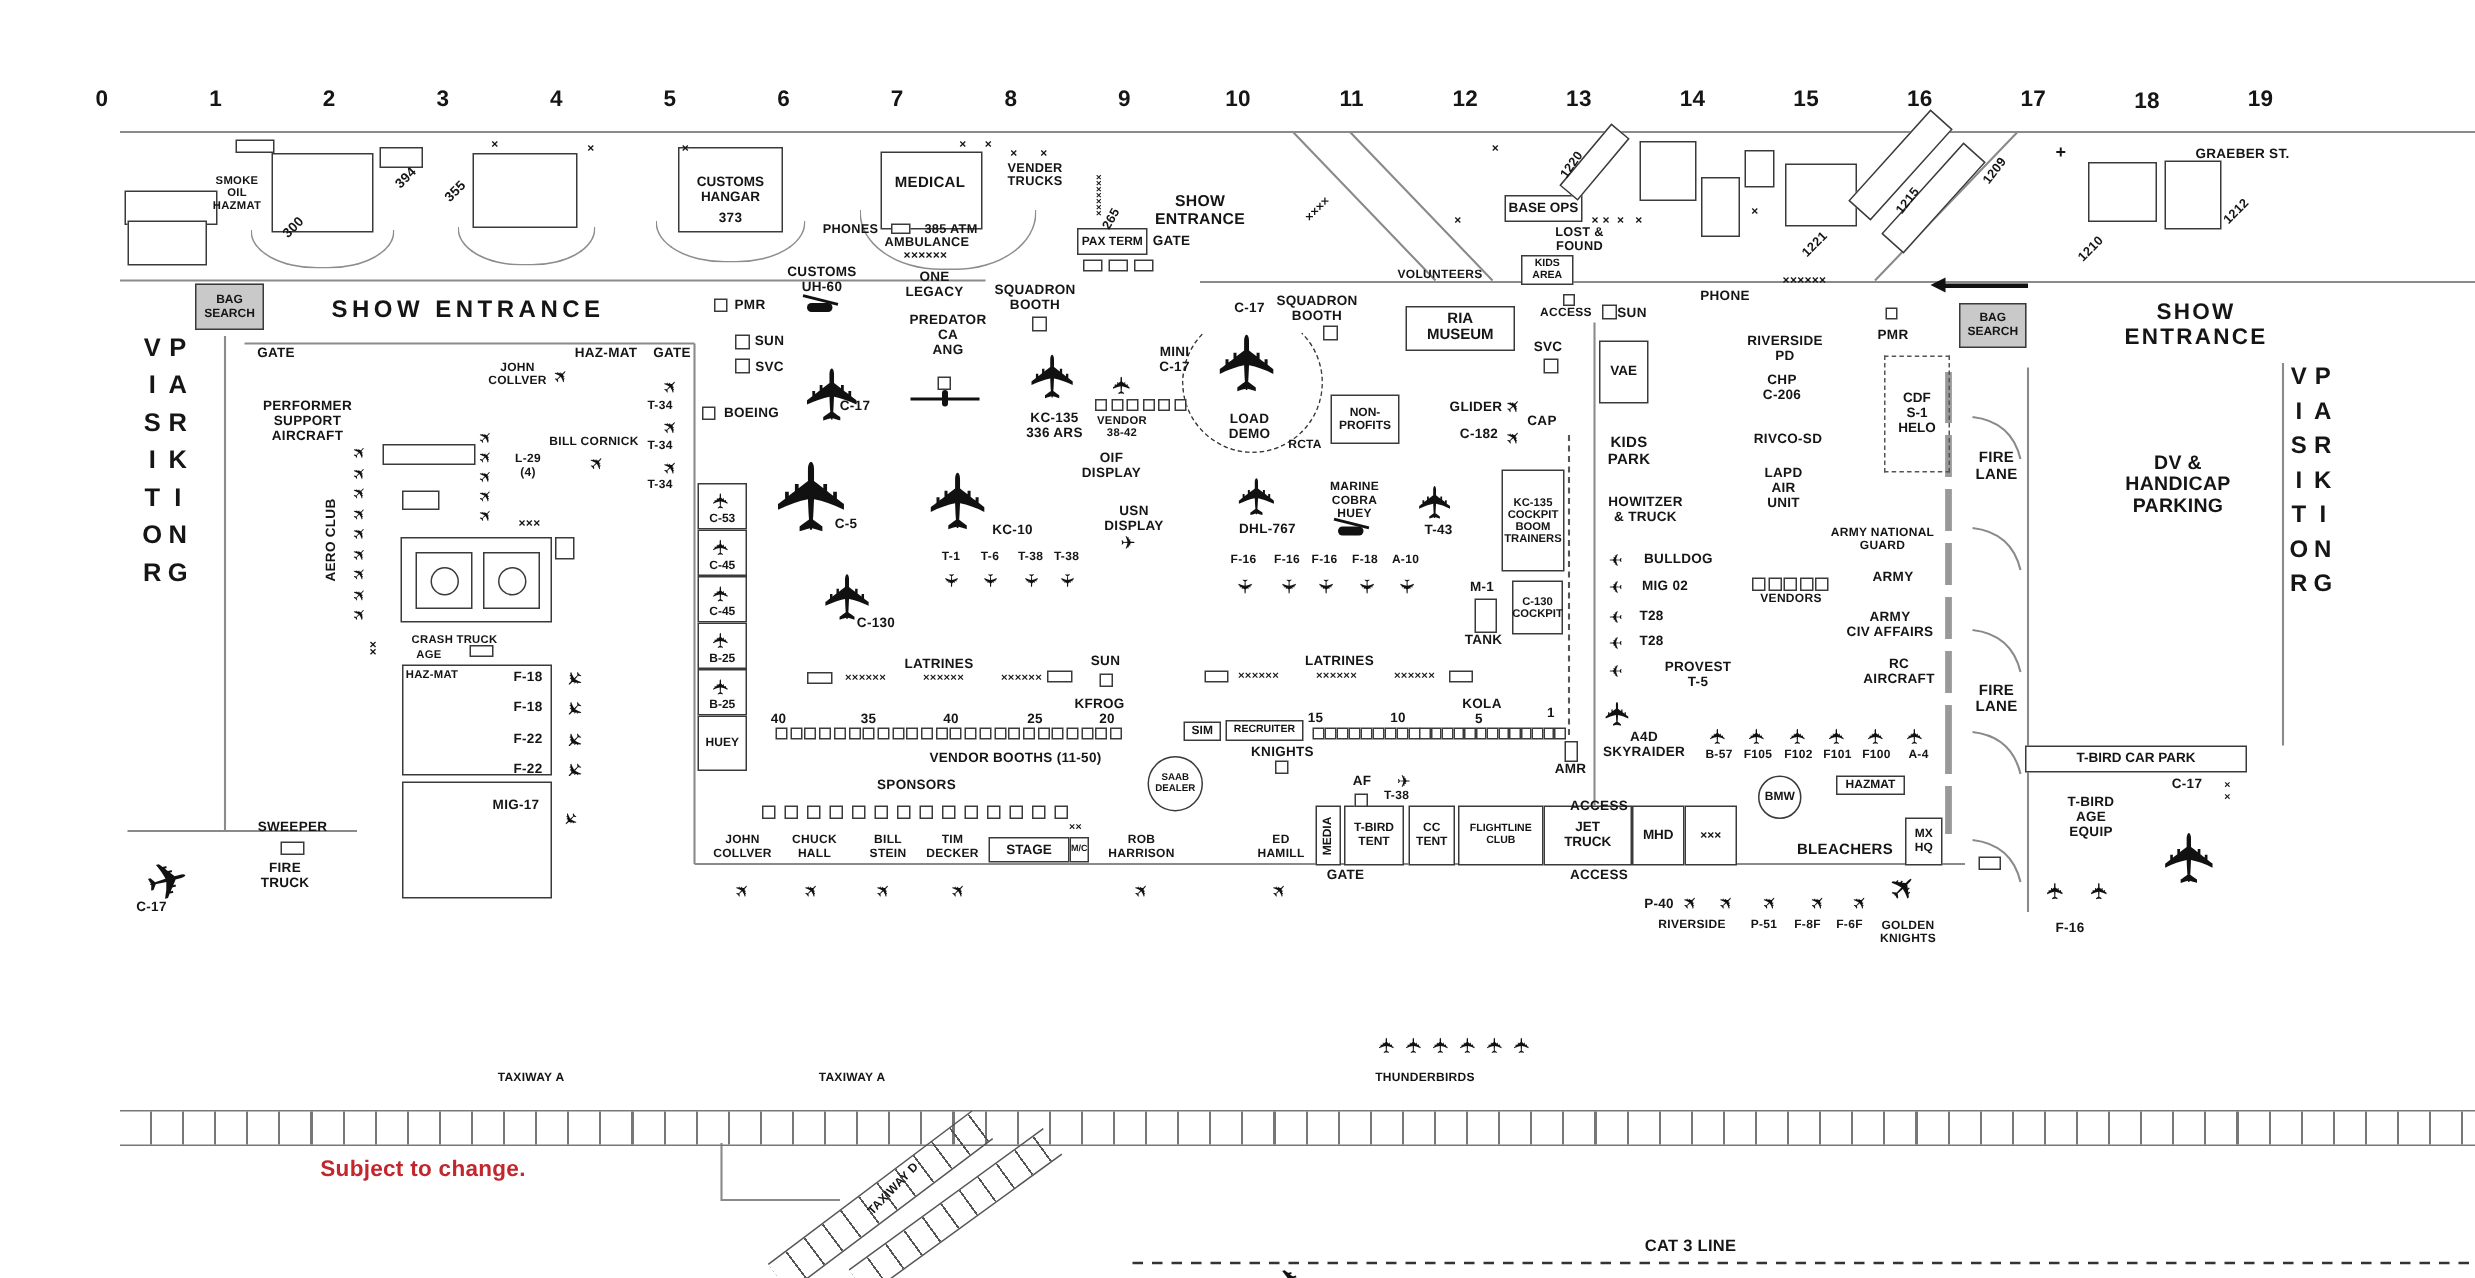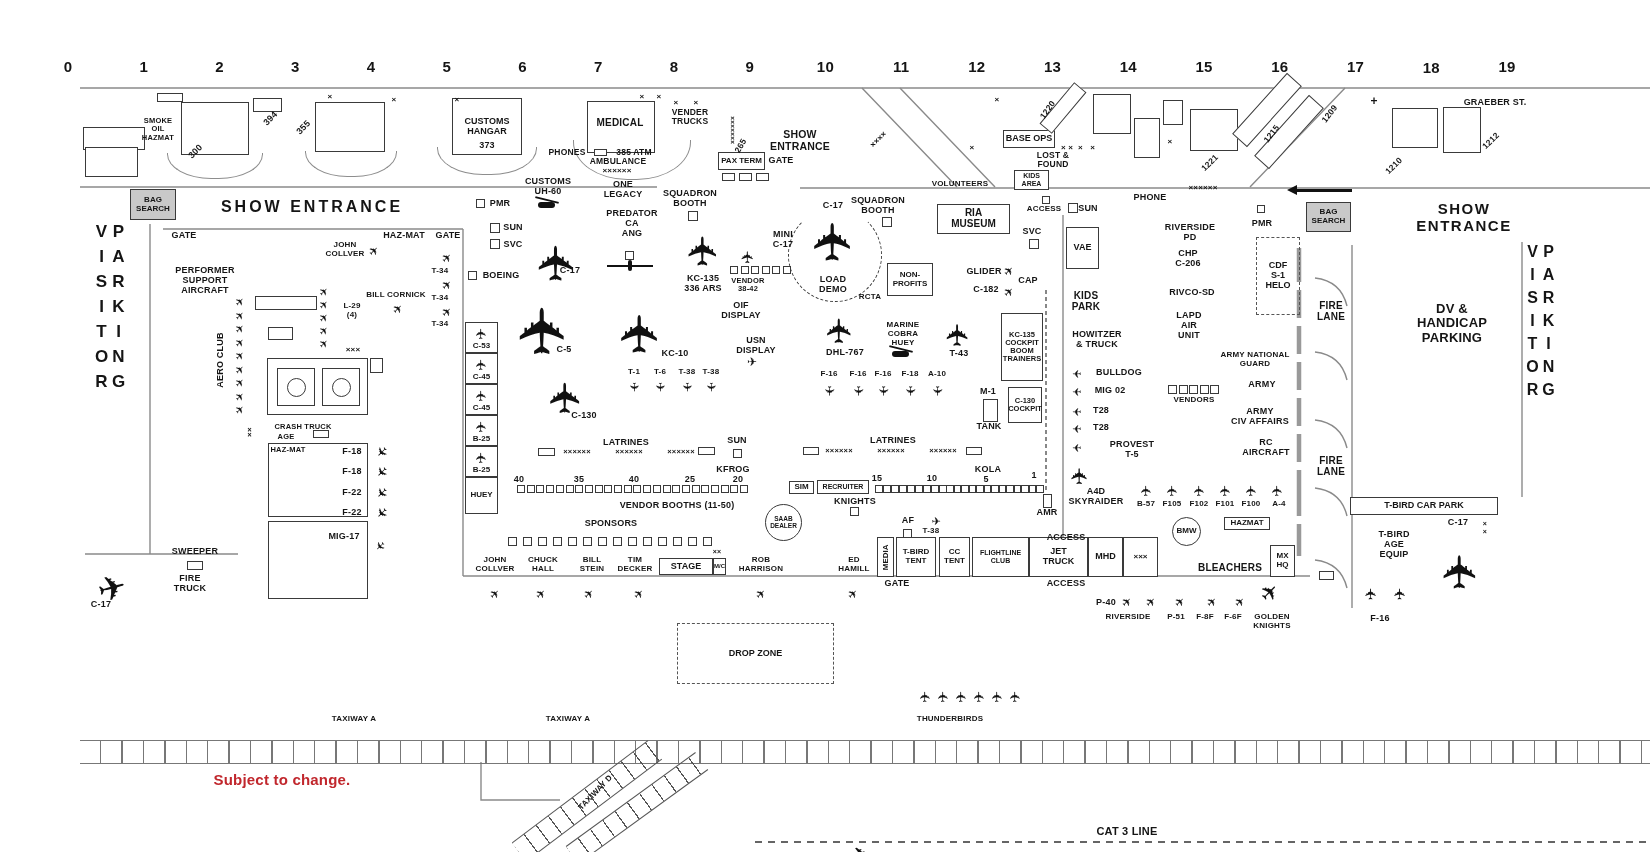--- a/index.html
+++ b/index.html
@@ -149,21 +149,20 @@
     <div class="box" style="left: 972px; top: 537px; width: 57px; height: 40px;"><span style="font-size: 7px;">FLIGHTLINE
 CLUB</span></div>
     <div class="box" style="left: 1029px; top: 537px; width: 59px; height: 40px;"><span style="font-size: 9px;">JET
 TRUCK</span></div>
     <div class="box" style="left: 1088px; top: 537px; width: 35px; height: 40px;"><span style="font-size: 9px;">MHD</span></div>
     <div class="box" style="left: 1123px; top: 537px; width: 35px; height: 40px;"><span style="font-size: 8px;">×××</span></div>
     <div class="box" style="left: 1270px; top: 545px; width: 25px; height: 32px;"><span style="font-size: 8px;">MX
 HQ</span></div>
     <div class="box" style="left: 1224px; top: 517px; width: 46px; height: 13px;"><span style="font-size: 8px;">HAZMAT</span></div>
     <div class="box" style="left: 1350px; top: 497px; width: 148px; height: 18px;"><span style="font-size: 9px;">T-BIRD CAR PARK</span></div>
-    <div class="box d" style="left: 677px; top: 623px; width: 157px; height: 61px;"><span style="font-size: 9px;">DROP ZONE</span></div>
     <div class="box" style="left: 267px; top: 358px; width: 101px; height: 57px;"></div>
     <div class="box" style="left: 277px; top: 368px; width: 38px; height: 38px;"></div>
     <div class="box" style="left: 322px; top: 368px; width: 38px; height: 38px;"></div>
     <div class="box" style="left: 370px; top: 358px; width: 13px; height: 15px;"></div>
     <div class="box" style="left: 255px; top: 296px; width: 62px; height: 14px;"></div>
     <div class="box" style="left: 268px; top: 327px; width: 25px; height: 13px;"></div>
     <div class="box" style="left: 313px; top: 430px; width: 16px; height: 8px;"></div>
     <div class="box" style="left: 313px; top: 446px; width: 16px; height: 8px;"></div>
     <div class="box" style="left: 268px; top: 443px; width: 100px; height: 74px;"></div>
     <div class="box" style="left: 268px; top: 521px; width: 100px; height: 78px;"></div>

